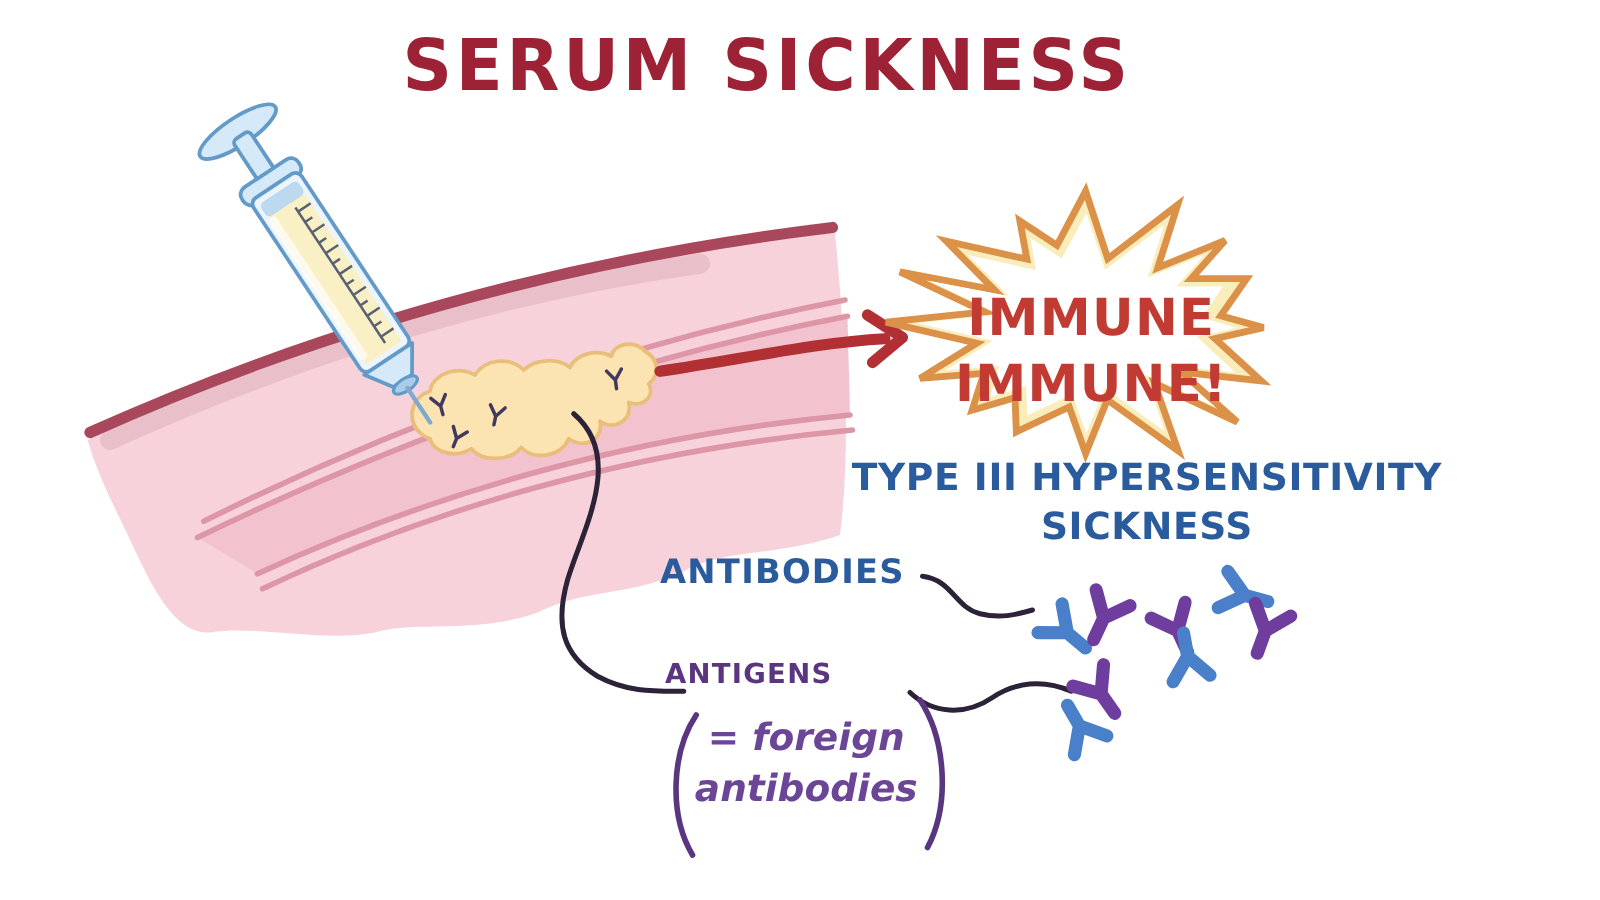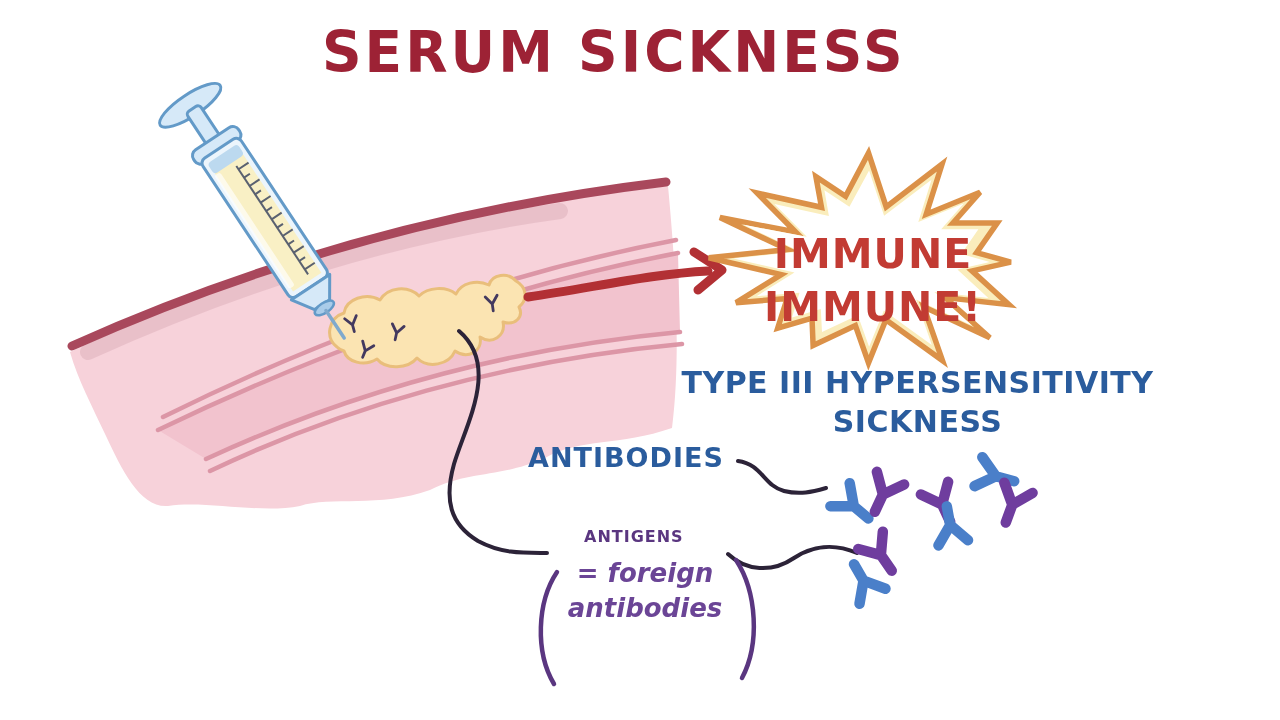--- a/index.html
+++ b/index.html
@@ -19,24 +19,24 @@
     left:758px; top:228px; width:230px; text-align:center;
     font-size:41px; line-height:1.3; letter-spacing:1px;
     color:var(--c-attack,#C23B33);
   }
   .reaction {
     left:655px; top:363px; width:525px; text-align:center;
     font-size:30px; line-height:1.3; letter-spacing:0.5px;
     color:var(--c-blue,#2A5C9D);
   }
   .antibodies-label { left:528px; top:442px; font-size:27px; letter-spacing:1px; color:var(--c-blue,#2A5C9D); }
-  .antigens-label   { left:584px; top:527px; font-size:16px; letter-spacing:1px; color:var(--c-purple,#5A3680); }
+  .antigens-label   { left:532px; top:527px; font-size:22px; letter-spacing:1px; color:var(--c-purple,#5A3680); }
   .antigens-note {
-    left:545px; top:556px; width:200px; text-align:center;
-    font-size:26px; font-style:italic; line-height:1.35;
+    left:545px; top:571px; width:200px; text-align:center;
+    font-size:30px; font-style:italic; line-height:1.35;
     color:var(--c-note,#6B4596);
   }
   
   .band   { fill:var(--c-band,#F7D2DA); }
   .lumen  { fill:var(--c-lumen,#F2C3CE); }
   .wall   { stroke:var(--c-wall,#DC96A6); stroke-width:4.5; fill:none; stroke-linecap:round; }
   .maroon { stroke:var(--c-maroon,#A9485C); stroke-width:9; fill:none; stroke-linecap:round; }
   .shade  { stroke:rgba(170,110,130,0.18); stroke-width:16; fill:none; stroke-linecap:round; }
   
   .blob { fill:var(--c-blob,#FBE4B2); stroke:var(--c-blobedge,#E9BE7B); stroke-width:3; stroke-linejoin:round; }

